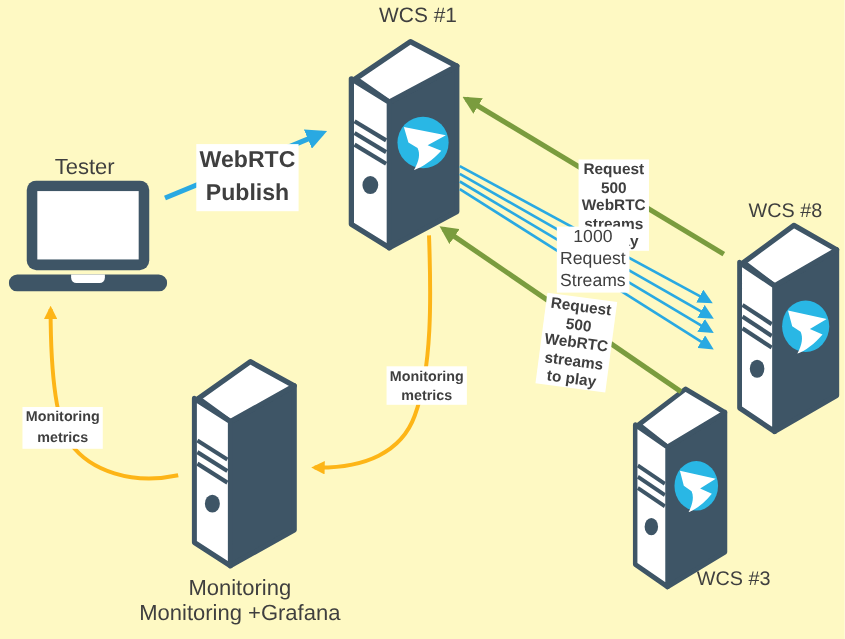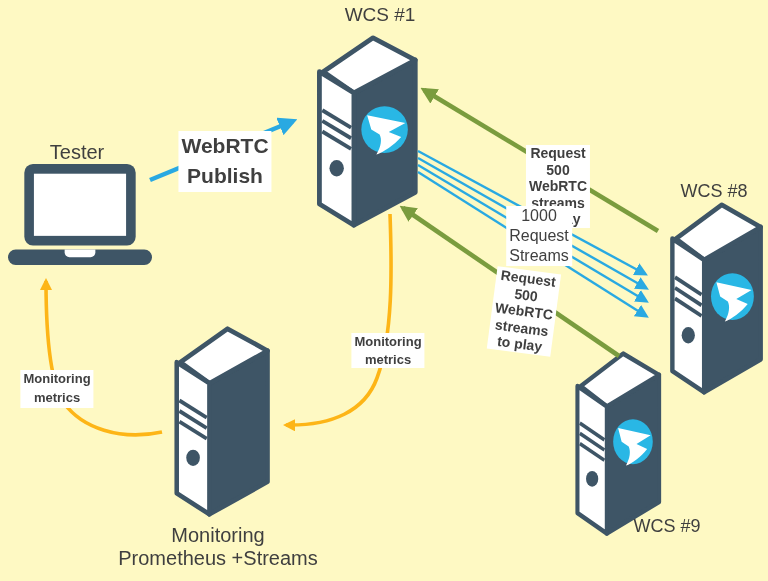--- a/index.html
+++ b/index.html
@@ -134,24 +134,24 @@
     </g>
 
     <path class="s-yellow" stroke-width="3.6" marker-end="url(#ah-yellow)" d="M390,214 C392,270 393,335 377,378 C365,411 332,426 286,425"></path>
 
     <path class="s-yellow" stroke-width="3.6" marker-end="url(#ah-yellow)" d="M162,432 C120,441 82,428 64,403 C50,383 46,335 46,281"></path>
   </svg>
 
   <div class="labels">
     <div class="title" style="left:380px;top:4px">WCS #1</div>
     <div class="title sm" style="left:714px;top:181px">WCS #8</div>
-    <div class="title sm" style="left:667px;top:516px">WCS #9</div>
+    <div class="title sm" style="left:667px;top:516px">WCS #3</div>
     <div class="title lg" style="left:77px;top:141px">Tester</div>
     <div class="title lg" style="left:218px;top:524px">Monitoring</div>
-    <div class="title lg" style="left:218px;top:547px">Prometheus +Streams</div>
+    <div class="title lg" style="left:218px;top:547px">Monitoring +Grafana</div>
 
     <div class="elbl" style="left:225px;top:131px;font-size:21px;line-height:1.45">WebRTC
 Publish</div>
     <div class="elbl" style="left:558px;top:145px;font-size:14px;line-height:1.18">Request 500 WebRTC
 streams to play</div>
     <div class="elbl" style="left:539px;top:206px;font-size:16px;line-height:1.25;font-weight:400">1000 Request
 Streams</div>
     <div class="elbl rot" style="left:524px;top:270px;font-size:14px;line-height:1.18">Request 500 WebRTC
 streams to play</div>
     <div class="elbl" style="left:388px;top:333px;font-size:13px;line-height:1.35">Monitoring

